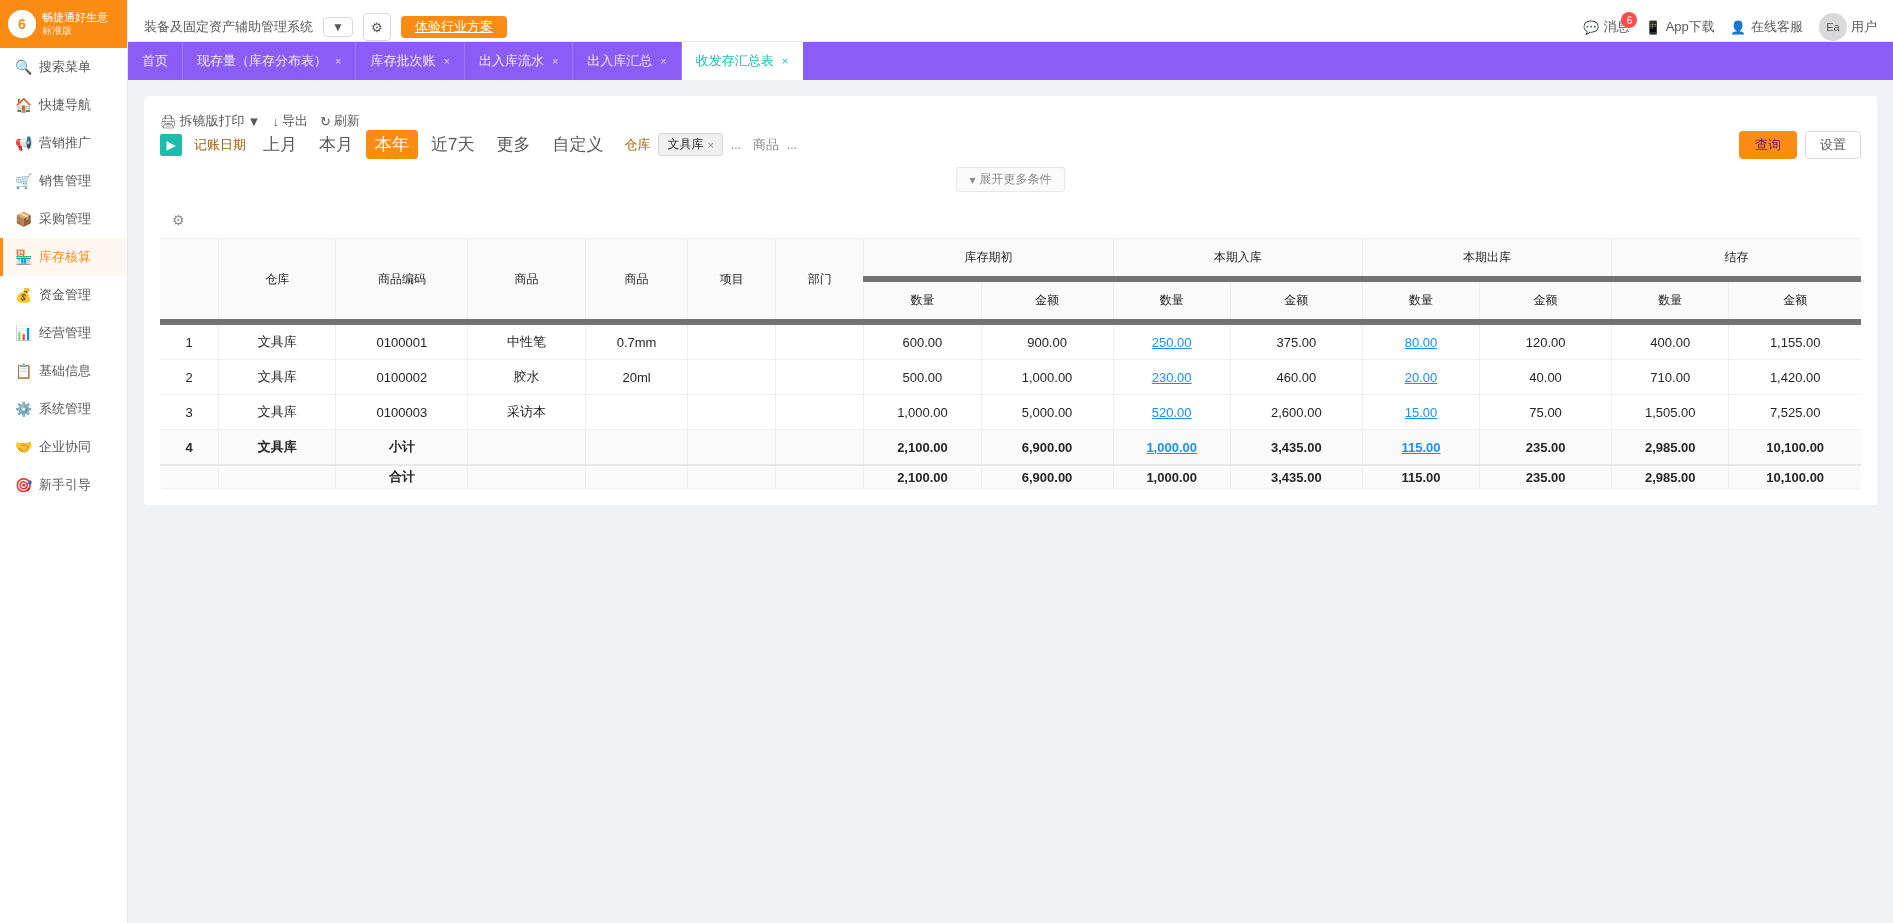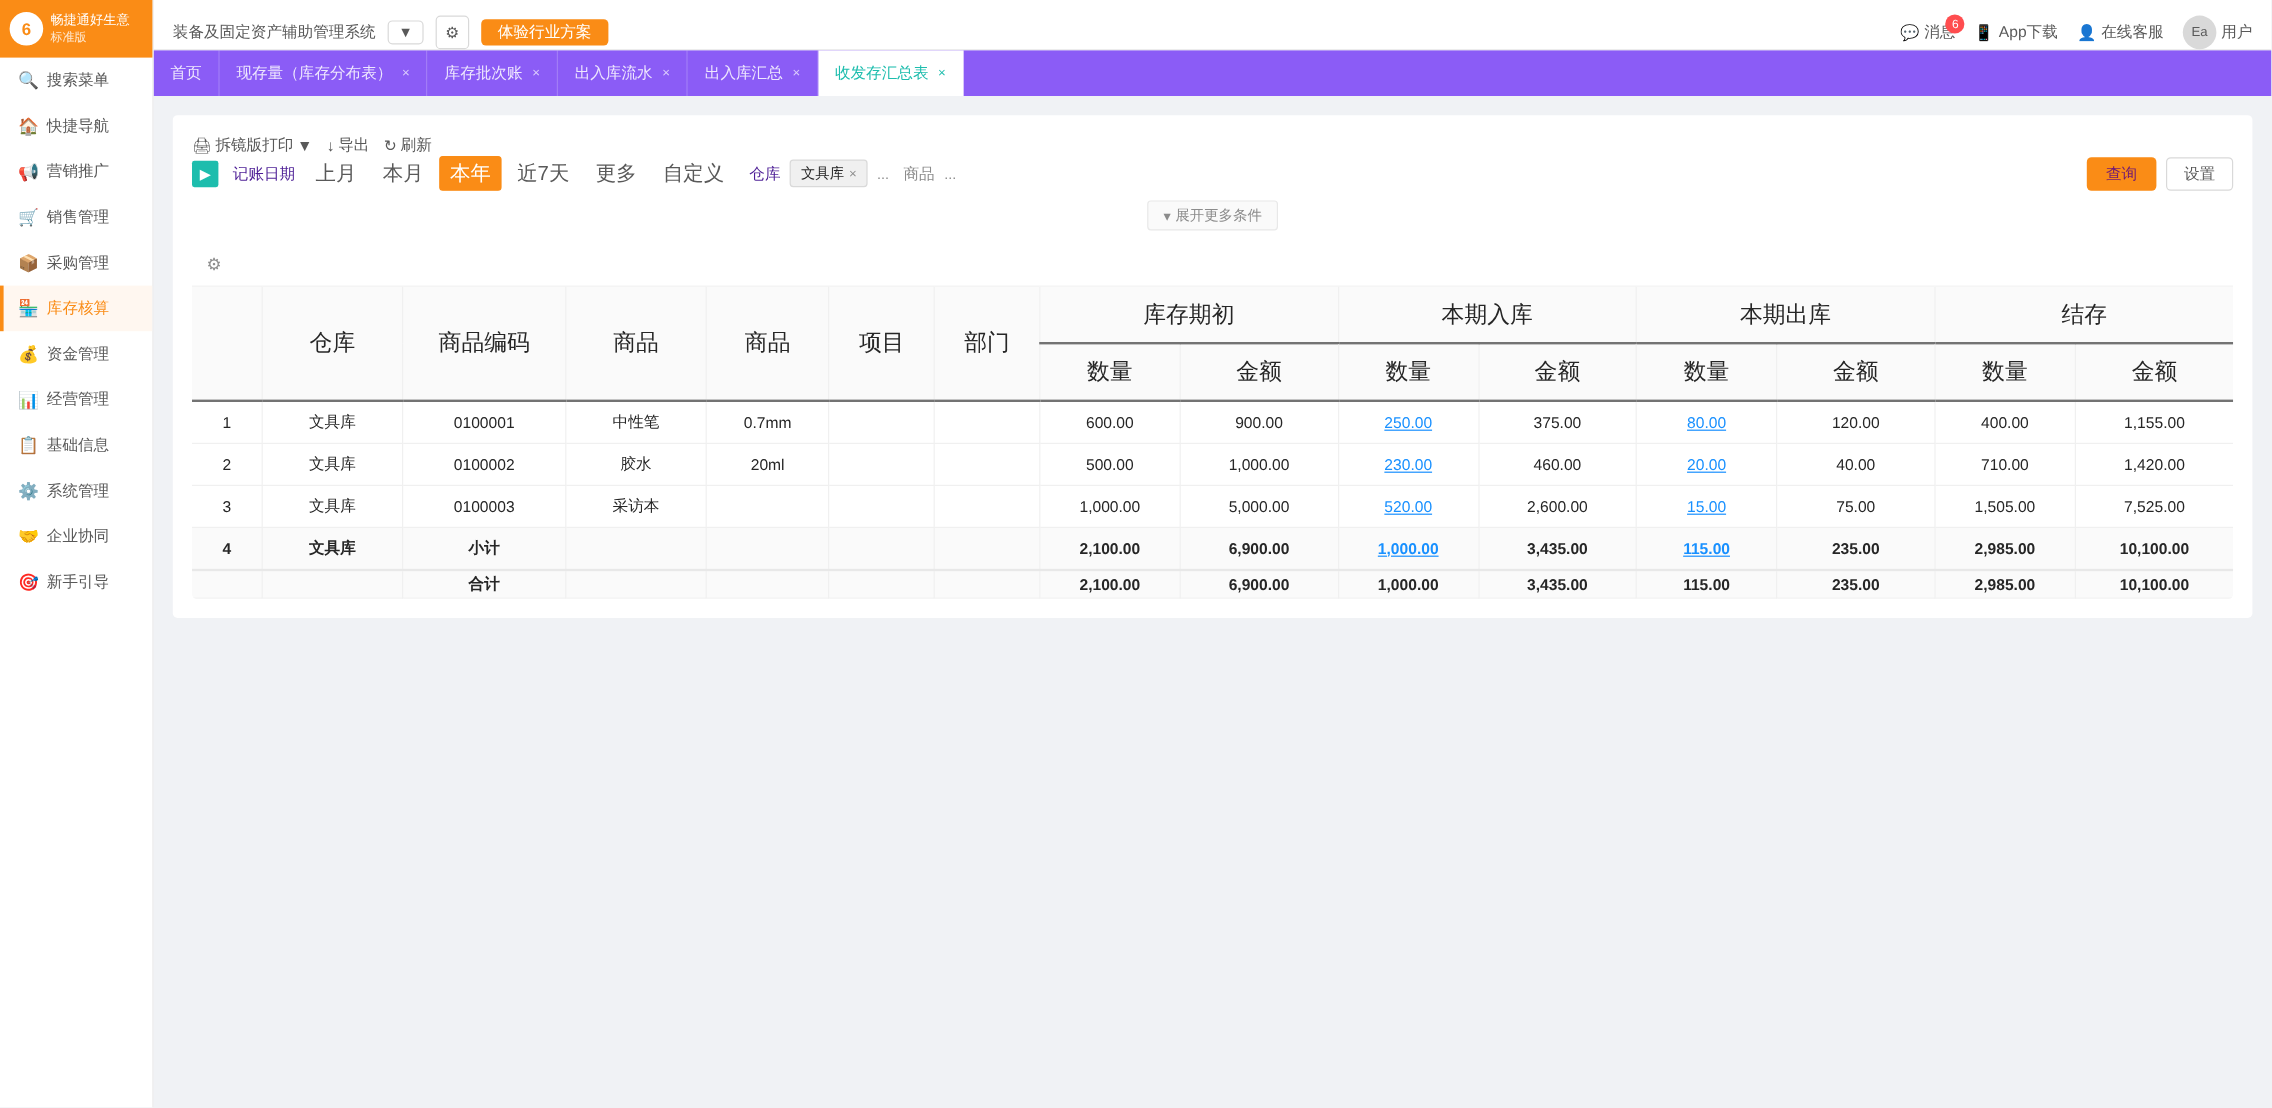--- a/index.html
+++ b/index.html
@@ -18,21 +18,21 @@
 
     
     .main { flex: 1; display: flex; flex-direction: column; overflow: hidden; }
 
     
     .top-header { background: #fff; height: 42px; display: flex; align-items: flex-end; justify-content: space-between; padding: 0 16px; border-bottom: 1px solid #e8e8e8; flex-shrink: 0; }
     .top-header-left { display: flex; align-items: center; gap: 10px; }
     .sys-title { font-size: 13px; color: #595959; }
     .sys-select { display: flex; align-items: center; gap: 4px; border: 1px solid #d9d9d9; border-radius: 4px; padding: 2px 8px; font-size: 12px; color: #595959; cursor: pointer; }
     .gear-btn { width: 28px; height: 28px; border: 1px solid #d9d9d9; border-radius: 4px; display: flex; align-items: center; justify-content: center; cursor: pointer; color: #595959; }
-    .trial-btn { background: #fa8c16; color: #fff; border: none; border-radius: 4px; padding: 2px 14px; cursor: pointer; font-size: 13px; }
+    .trial-btn { background: #fa8c16; color: #fff; border: none; border-radius: 4px; padding: 2px 14px; cursor: pointer; font-size: 13px; text-decoration: underline; }
     .top-header-right { display: flex; align-items: center; gap: 16px; font-size: 13px; color: #595959; }
     .header-action { display: flex; align-items: center; gap: 4px; cursor: pointer; position: relative; }
     .badge { background: #ff4d4f; color: #fff; border-radius: 50%; width: 16px; height: 16px; font-size: 10px; display: flex; align-items: center; justify-content: center; position: absolute; top: -6px; right: -8px; }
     .user-avatar { width: 28px; height: 28px; background: #d9d9d9; border-radius: 50%; display: flex; align-items: center; justify-content: center; font-size: 11px; }
 
     
     .tabs-bar { background: #8b5cf6; display: flex; align-items: center; height: 38px; flex-shrink: 0; }
     .tab-item { display: flex; align-items: center; gap: 6px; padding: 0 14px; height: 100%; cursor: pointer; color: rgba(255,255,255,0.85); font-size: 13px; border-right: 1px solid rgba(255,255,255,0.2); }
     .tab-item.active { background: #fff; color: #1dbdad; border-bottom: none; }
     .tab-close { font-size: 11px; color: inherit; cursor: pointer; margin-left: 2px; }
@@ -44,21 +44,21 @@
     
     .card { background: #fff; border-radius: 4px; padding: 16px; margin-bottom: 12px; }
 
     
     .page-title { font-size: 15px; font-weight: bold; color: #262626; margin-bottom: 14px; }
 
     
     .filter-bar { display: flex; align-items: center; gap: 12px; margin-bottom: 8px; flex-wrap: wrap; }
     .filter-expand-btn { background: #1dbdad; color: #fff; width: 22px; height: 22px; border-radius: 2px; display: flex; align-items: center; justify-content: center; cursor: pointer; font-size: 12px; flex-shrink: 0; }
     .filter-section { display: flex; align-items: center; gap: 8px; }
-    .filter-label { color: #4c1d95; font-size: 13px; }
+    .filter-label { color: #a16207; font-size: 13px; }
     .date-filter { display: flex; align-items: center; gap: 4px; }
     .date-btn { padding: 2px 8px; border-radius: 3px; font-size: 17px; cursor: pointer; border: 1px solid transparent; color: #595959; }
     .date-btn.active { background: #fa8c16; color: #fff; border-color: #fa8c16; }
     .date-range { font-size: 12px; color: #8c8c8c; margin-left: 4px; }
     .warehouse-tag { display: flex; align-items: center; gap: 4px; background: #f0f0f0; border: 1px solid #d9d9d9; border-radius: 3px; padding: 2px 8px; font-size: 12px; color: #262626; }
     .tag-close { color: #8c8c8c; cursor: pointer; font-size: 11px; }
     .filter-dots { color: #8c8c8c; font-size: 12px; cursor: pointer; }
     .goods-label { color: #8c8c8c; font-size: 13px; }
     .query-btn { background: #fa8c16; color: #701a75; border: none; border-radius: 4px; padding: 4px 16px; cursor: pointer; font-size: 13px; }
     .set-btn { background: #fff; color: #595959; border: 1px solid #d9d9d9; border-radius: 4px; padding: 4px 14px; cursor: pointer; font-size: 13px; }
@@ -67,21 +67,21 @@
     .expand-more-bar { display: flex; align-items: center; justify-content: center; margin-bottom: 10px; }
     .expand-more-btn { display: flex; align-items: center; gap: 4px; color: #8c8c8c; font-size: 12px; cursor: pointer; border: 1px solid #e8e8e8; border-radius: 3px; padding: 3px 12px; background: #fafafa; }
 
     
     .table-container { background: #fff; border-radius: 4px; overflow: hidden; }
     .table-toolbar { display: flex; align-items: center; padding: 10px 12px; border-bottom: 1px solid #f0f0f0; }
     .gear-icon-btn { color: #8c8c8c; font-size: 14px; cursor: pointer; }
 
     table { width: 100%; border-collapse: collapse; }
     thead tr { background: #fafafa; }
-    th { padding: 10px 8px; text-align: center; font-weight: 500; color: #262626; font-size: 19px; border-bottom: 2px solid #737373; border-right: 1px solid #f0f0f0; white-space: nowrap; }
+    th { padding: 10px 8px; text-align: center; font-weight: 500; color: #262626; font-size: 12px; border-bottom: 6px solid #737373; border-right: 1px solid #f0f0f0; white-space: nowrap; }
     th:last-child { border-right: none; }
     td { padding: 8px 8px; text-align: center; color: #262626; font-size: 13px; border-bottom: 1px solid #f0f0f0; border-right: 1px solid #f0f0f0; white-space: nowrap; }
     td:last-child { border-right: none; }
     .td-link { color: #1890ff; text-decoration: underline; cursor: pointer; }
     .subtotal-row td { font-weight: bold; background: #fafafa; }
 
     
     .th-group { text-align: center; }
 
     

